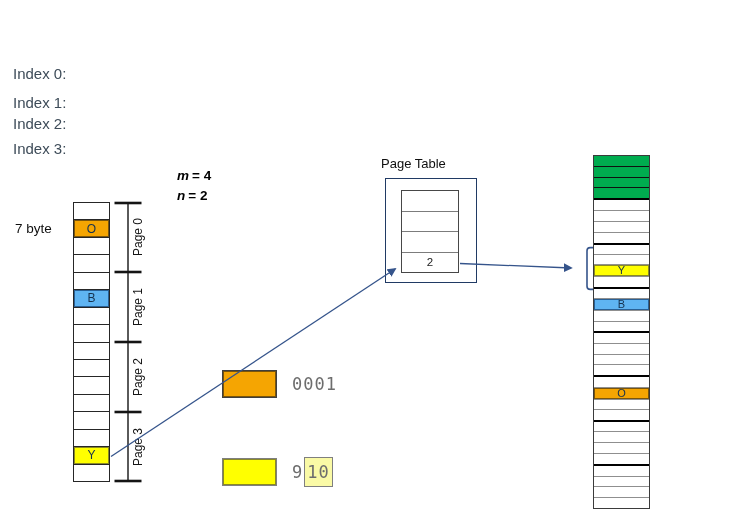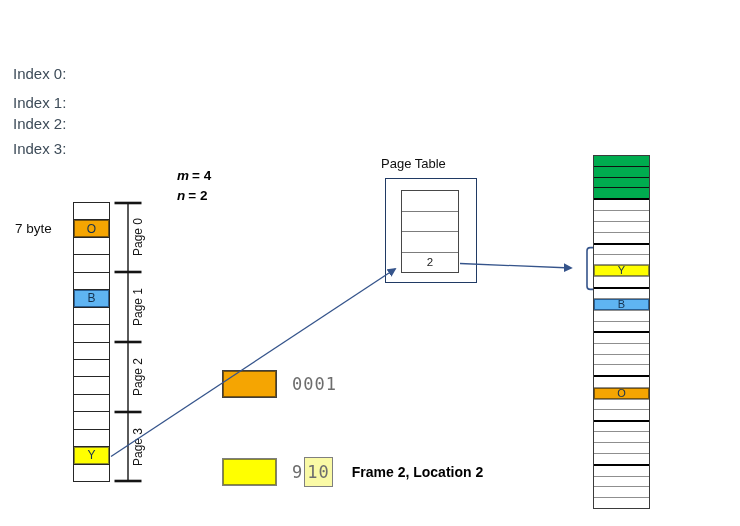--- a/index.html
+++ b/index.html
@@ -130,21 +130,20 @@
   </div>
 
   <div class="legend-row" style="top:370px">
     <div class="legend-box c-orange"></div>
     <div class="bits">0001</div>
   </div>
   <div class="legend-row" style="top:458px">
     <div class="legend-box c-yellow y-border"></div>
     <div class="bits">9</div>
     <div class="bits hl">10</div>
-    <div class="legend-note">Frame 2, Location 2</div>
   </div>
 
   <div class="pm-col" id="pm-col">
       <div class="pm-frame">
         <div class="pm-cell c-green sep-dark"></div>
         <div class="pm-cell c-green sep-dark"></div>
         <div class="pm-cell c-green sep-dark"></div>
         <div class="pm-cell c-green sep-dark"></div>
       </div>
       <div class="pm-frame">

